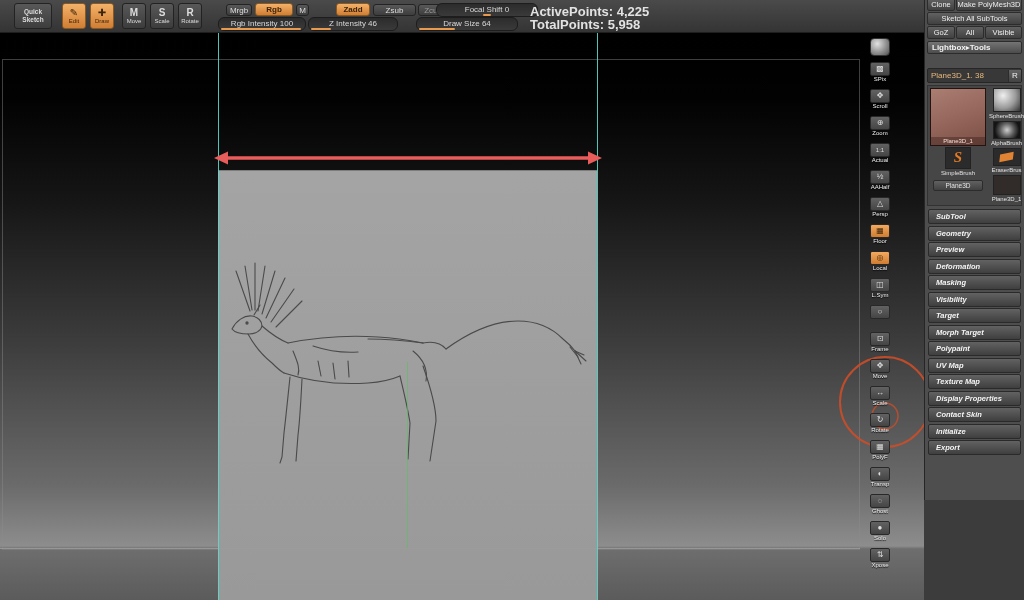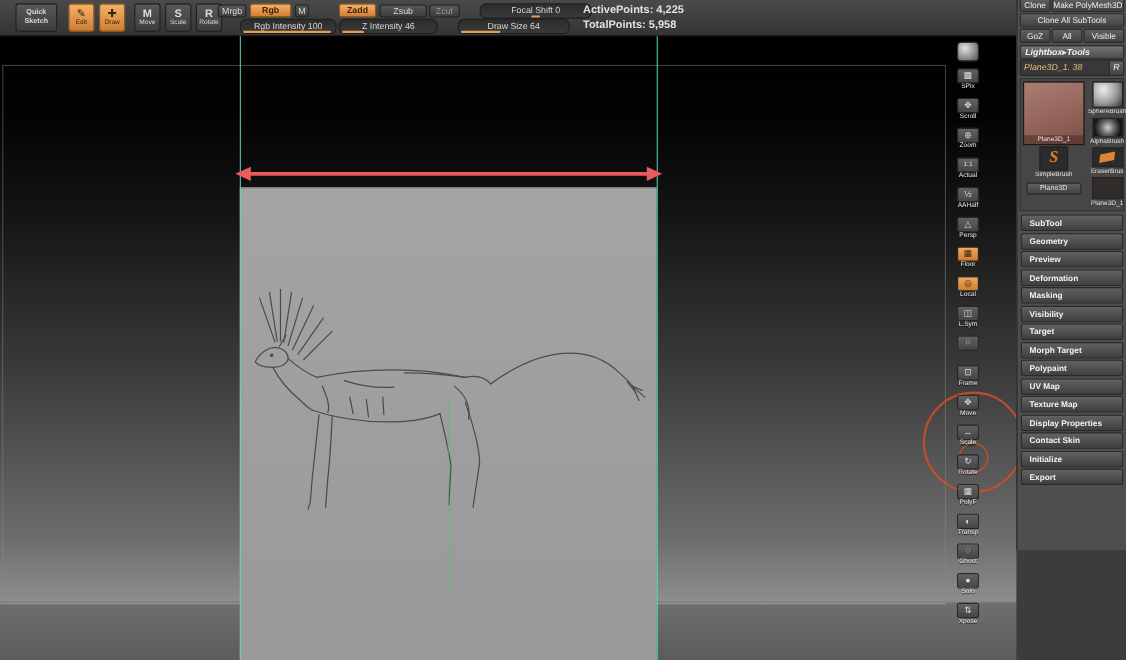--- a/index.html
+++ b/index.html
@@ -12,25 +12,25 @@
   .tb-btn{position:absolute;border-radius:3px;border:1px solid #232323;
     background:linear-gradient(#585858,#3d3d3d);color:#ddd;text-align:center;box-sizing:border-box;}
   .qs{left:14px;top:3px;width:38px;height:26px;font-size:6.5px;font-weight:bold;line-height:8px;
     display:flex;flex-direction:column;justify-content:center;}
   .tb-tool{position:absolute;top:3px;width:24px;height:26px;border-radius:3px;border:1px solid #222;
     display:flex;flex-direction:column;align-items:center;justify-content:center;box-sizing:border-box;
     background:linear-gradient(#585858,#3c3c3c);color:#ddd;}
   .tb-tool .tb-ic{font-size:10px;line-height:11px;font-weight:bold;}
   .tb-tool .tb-lb{font-size:6px;line-height:7px;}
   .orange{background:linear-gradient(#f4b168,#d07e34)!important;color:#3d2409!important;border-color:#8a5a20!important;}
-  .tb-small{font-size:8px;line-height:12px;height:12px;}
+  .tb-small{font-size:8px;line-height:12px;height:12px;margin-left:28px;}
   .slider{position:absolute;height:12px;border-radius:6px;border:1px solid #1d1d1d;
     background:linear-gradient(#2c2c2c,#3a3a3a);color:#d8d8d8;font-size:8px;line-height:11px;text-align:center;}
   .slider .dot{position:absolute;bottom:0;height:2px;background:#e89a4e;border-radius:1px;}
-  .points{position:absolute;font-size:10px;font-weight:bold;color:#e2e2e2;}
+  .points{position:absolute;font-size:13px;font-weight:bold;color:#e2e2e2;}
 
   
   .canvas{position:absolute;left:0;top:32px;width:924px;height:568px;overflow:hidden;
     background:linear-gradient(180deg,#000 0%,#020202 12%,#161616 30%,#3d3d3d 55%,#6b6b6b 80%,#8d8d8d 90.5%,#6e6e6e 91%,#5b5b5b 100%);}
   .frame{position:absolute;left:2px;top:27px;width:856px;height:489px;border:1px solid rgba(140,140,140,.45);}
   .doc-plane{position:absolute;left:218px;top:138px;width:379px;height:430px;
     background:linear-gradient(#a4a4a4,#999);border-top:1px solid #7d7d7d;box-sizing:border-box;}
   .sketch{position:absolute;left:0;top:0;}
   .guide{position:absolute;top:0;width:1px;height:568px;background:#57dac9;opacity:.9;z-index:3;}
   .g-left{left:218px;} .g-right{left:597px;}
@@ -52,23 +52,23 @@
   .shelf-lb{font-size:6px;line-height:7px;color:#eee;text-shadow:0 1px 1px #000;white-space:nowrap;}
 
   
   .panel{position:absolute;left:924px;top:0;width:100px;height:500px;background:#4e4e4e;
     border-left:1px solid #262626;box-sizing:border-box;z-index:7;color:#e8e8e8;}
   .p-row{display:flex;gap:1px;margin:1px 2px 0 2px;}
   .p-btn{flex:1;background:linear-gradient(#616161,#414141);border:1px solid #2c2c2c;border-radius:2px;
     font-size:7.5px;line-height:9px;text-align:center;padding:1px 0;white-space:nowrap;overflow:hidden;color:#eee;}
   .p-btn.narrow{flex:0 0 26px;}
   .lightbox-bar{margin:2px 2px 0 2px;background:linear-gradient(#747474,#4c4c4c);border:1px solid #2c2c2c;
-    border-radius:2px;font-size:8px;font-weight:bold;line-height:11px;padding-left:4px;color:#f2f2f2;font-style:italic;}
-  .current-tool{margin:0 2px 0 2px;background:#383838;border:1px solid #262626;border-radius:2px;
-    display:flex;align-items:center;height:13px;font-style:italic;}
+    border-radius:2px;font-size:8px;font-weight:bold;line-height:11px;padding-left:4px;color:#f2f2f2;}
+  .current-tool{margin:14px 2px 0 2px;background:#383838;border:1px solid #262626;border-radius:2px;
+    display:flex;align-items:center;height:13px;}
   .ct-name{flex:1;font-size:8px;color:#e8b87a;padding-left:3px;white-space:nowrap;overflow:hidden;}
   .ct-r{flex:0 0 12px;background:linear-gradient(#646464,#424242);border-left:1px solid #2c2c2c;
     font-size:8px;text-align:center;line-height:12px;color:#eee;}
   .thumbs{margin:2px 2px 0 2px;background:#464646;border:1px solid #323232;padding:2px;display:flex;gap:3px;}
   .t-col{display:flex;flex-direction:column;align-items:center;gap:1px;}
   .t-col-l{width:56px;} .t-col-r{flex:1;}
   .big-thumb{width:54px;height:56px;border:1px solid #241311;position:relative;
     background:linear-gradient(160deg,#ab7e72 0%,#97695f 45%,#7c4f45 100%);}
   .bt-label{position:absolute;left:0;right:0;bottom:0;font-size:6px;line-height:8px;text-align:center;
     color:#f3ded6;background:rgba(40,20,16,.35);white-space:nowrap;overflow:hidden;}
@@ -79,21 +79,21 @@
   .eraser-thumb{width:26px;height:16px;border:1px solid #222;background:#2b2b2b;
     display:flex;align-items:center;justify-content:center;}
   .eraser-shape{width:13px;height:8px;background:#e08332;transform:skewX(-18deg) rotate(-12deg);}
   .simple-ic{width:24px;height:20px;background:#2b2b2b;border:1px solid #222;color:#e07a24;
     font-size:15px;line-height:19px;text-align:center;font-weight:bold;font-style:italic;
     font-family:"Liberation Serif","DejaVu Serif",serif;}
   .dark-thumb{width:26px;height:18px;border:1px solid #222;background:#312c2a;}
   .t-label{font-size:6px;line-height:7px;color:#e2e2e2;white-space:nowrap;overflow:hidden;max-width:100%;}
   .t-label.btnish{background:linear-gradient(#616161,#414141);border:1px solid #2c2c2c;border-radius:2px;
     width:48px;font-size:6.5px;line-height:9px;text-align:center;margin-top:2px;}
-  .sections{margin-top:3px;}
+  .sections{margin-top:3px;font-style:italic;}
   .section-btn{margin:1.5px 3px;height:13px;line-height:13px;background:linear-gradient(#626262,#3f3f3f);
     border:1px solid #2a2a2a;border-radius:2px;font-size:7.5px;font-weight:bold;color:#f4f4f4;
     padding-left:7px;white-space:nowrap;overflow:hidden;}
 </style>
 </head>
 <body>
 
 <div class="app">
 
   <div class="topbar">
@@ -302,21 +302,21 @@
         </div>
       </div>
   </div>
 
   <div class="panel">
     <div class="p-row" style="margin-top:-2px">
       <div class="p-btn narrow">Clone</div>
       <div class="p-btn">Make PolyMesh3D</div>
     </div>
     <div class="p-row">
-      <div class="p-btn">Clone All SubTools</div>
+      <div class="p-btn">Sketch All SubTools</div>
     </div>
     <div class="p-row">
       <div class="p-btn narrow">GoZ</div>
       <div class="p-btn narrow">All</div>
       <div class="p-btn">Visible</div>
     </div>
     <div class="lightbox-bar">Lightbox▸Tools</div>
     <div class="current-tool">
       <span class="ct-name">Plane3D_1. 38</span>
       <span class="ct-r">R</span>

